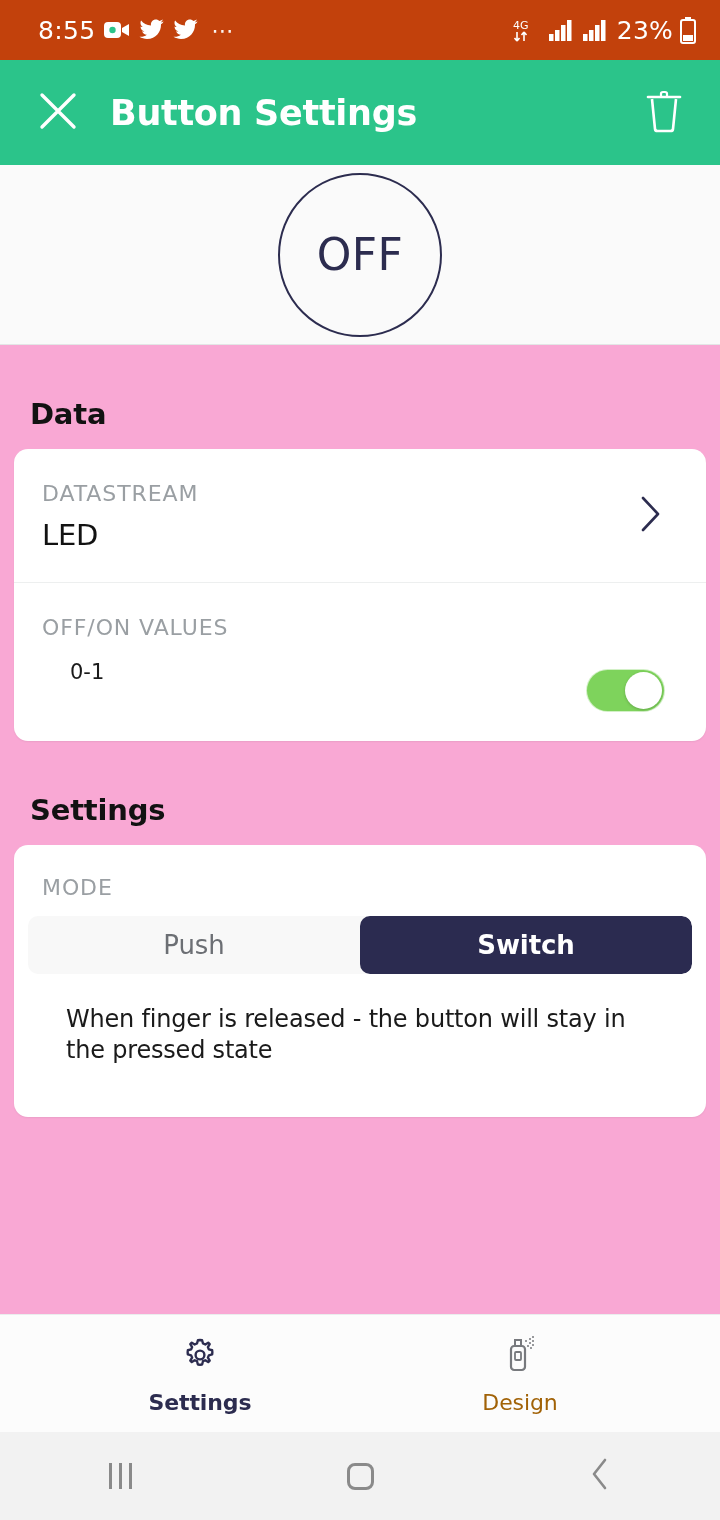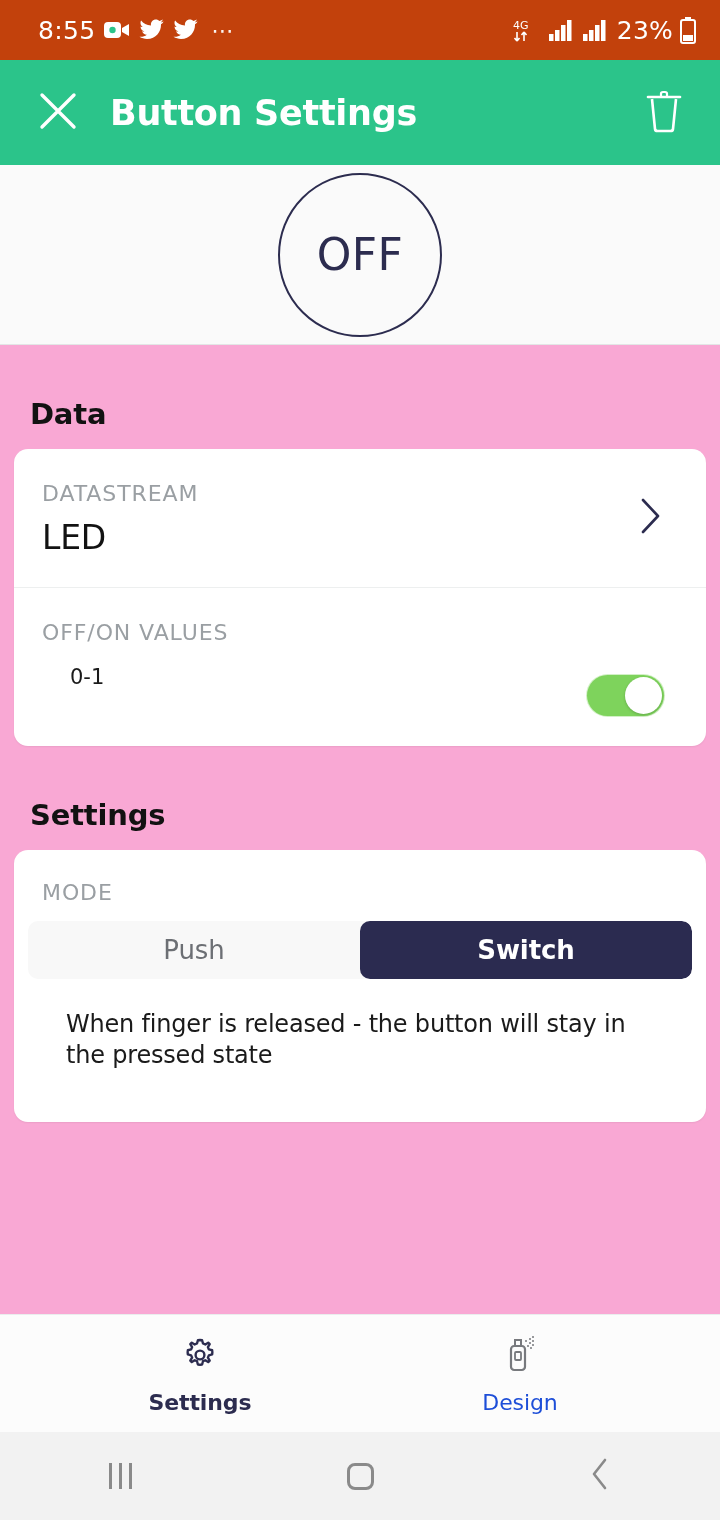--- a/index.html
+++ b/index.html
@@ -58,21 +58,21 @@
   .card {
     background:#fff; margin:0 14px; border-radius:14px;
     box-shadow:0 1px 2px rgba(0,0,0,0.06);
   }
   .row { padding:32px 28px 30px 28px; position:relative; }
   .row + .row { border-top:1px solid #EDEFEF; }
   .label {
     font-size:22px; color:#9A9FA3; letter-spacing:0.9px;
     text-transform:uppercase; margin-bottom:12px;
   }
-  .value { font-size:33px; color:#121212; letter-spacing:-0.2px; }
+  .value { font-size:29px; color:#121212; letter-spacing:-0.2px; }
   .sub { font-size:21px; color:#1A1A1A; margin-top:8px;margin-left:28px; }
   .row-flex { display:flex; align-items:flex-start; }
   .row-main { flex:1; }
   .chev { position:absolute; right:44px; top:50%; transform:translateY(-50%); }
 
   
   .toggle {
     width:77px; height:41px; border-radius:21px; background:#7ED35C;
     position:relative; flex:none; margin:18px 14px 0 0;
     box-shadow:0 0 0 1px rgba(126,211,92,.35);
@@ -102,21 +102,21 @@
 
   
   .tabbar {
     height:118px; background:#FCFCFC; flex:none;
     display:flex; align-items:center; justify-content:space-around;
     border-top:1px solid #EAEDED; padding:0 40px;
   }
   .tab { display:flex; flex-direction:column; align-items:center; gap:8px; width:200px; }
   .tab-label { font-size:22px; font-weight:bold; letter-spacing:-0.1px; }
   .tab.active .tab-label { color:#2C2C4F; }
-  .tab.inactive .tab-label { color:#1d4ed8; font-weight:normal;text-align:right; }
+  .tab.inactive .tab-label { color:#a16207; font-weight:normal;text-align:right; }
 
   
   .navbar {
     height:88px; background:#F2F2F2; flex:none;
     display:flex; align-items:center; justify-content:space-around;
   }
   .navbtn { width:120px; height:60px; display:flex; align-items:center; justify-content:center; }
   .nav-recents { display:flex; gap:7px; }
   .nav-recents i { display:block; width:3px; height:26px; background:#8A8A8A; }
   .nav-home { width:27px; height:27px; border:3px solid #8A8A8A; border-radius:8px; }

